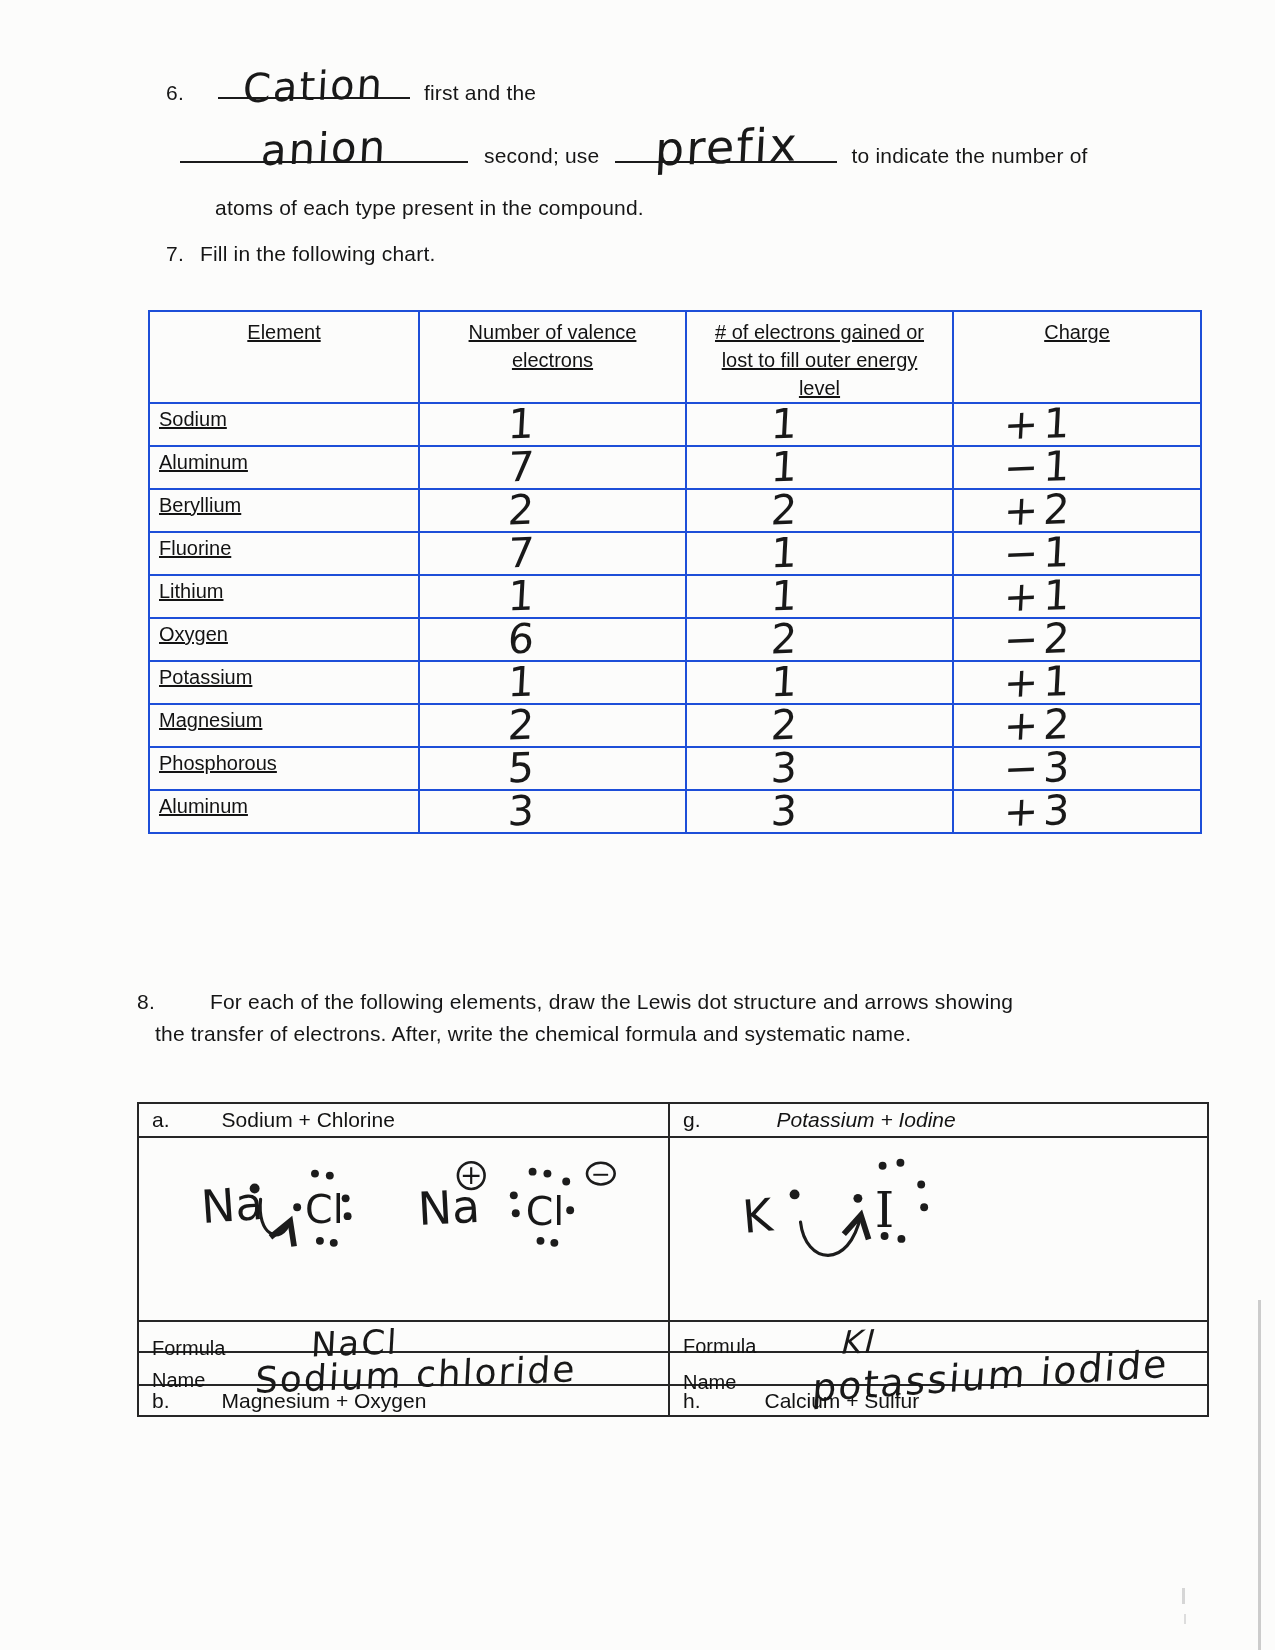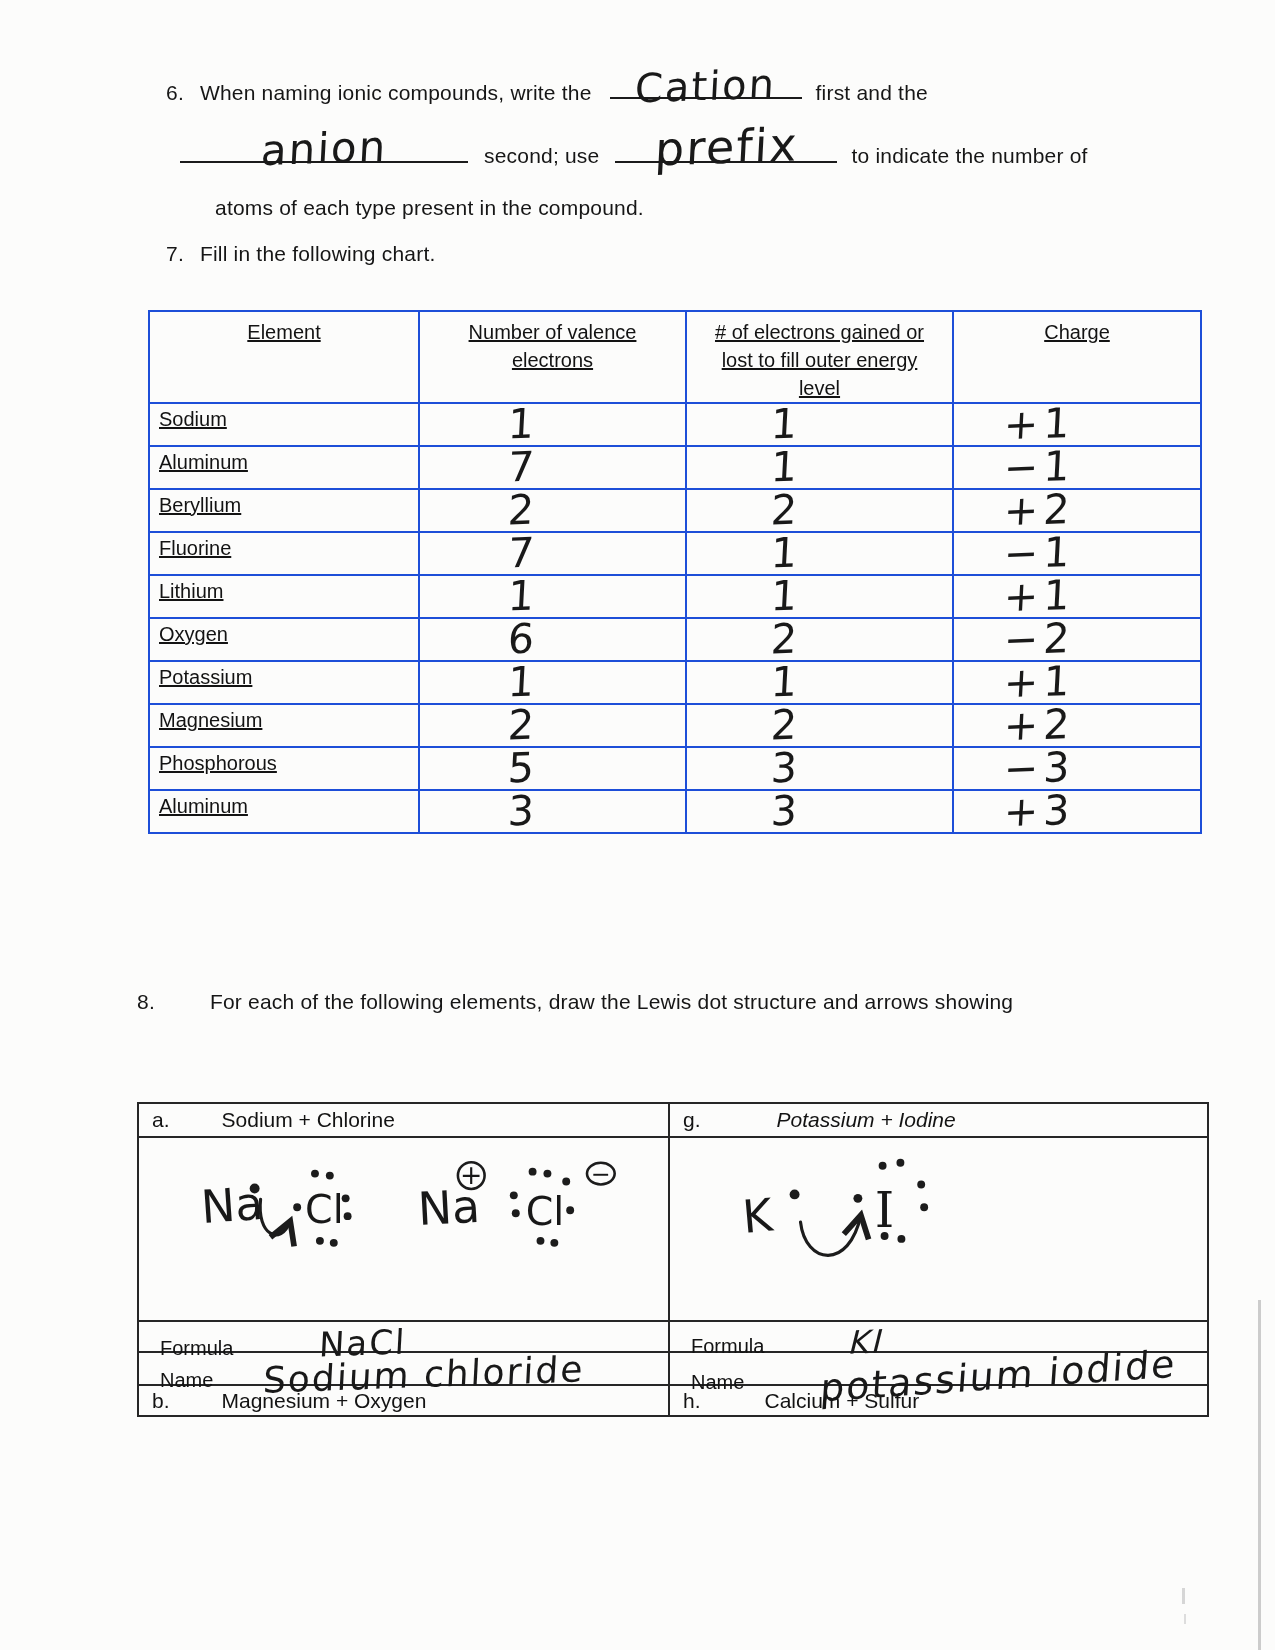--- a/index.html
+++ b/index.html
@@ -49,21 +49,21 @@
   }
   .bt > div { border-bottom:2px solid #262626; overflow:visible; position:relative; }
   .bt > div.lcol { border-right:2px solid #262626; }
   .bt > div.lastrow { border-bottom:none; }
   .bt-head { display:flex; align-items:center; font-size:21px; }
   .sub { padding-left:13px; }
   .btitle { margin-left:52px; }
   .btitle.gg { margin-left:76px;font-style:italic; }
   .btitle.hh { margin-left:64px; }
   .bt-field { display:flex; align-items:baseline; font-size:20px; padding-top:4px; }
-  .flabel { padding-left:21px; }
+  .flabel { padding-left:13px; }
   .hw-formula { font-size:34px; margin-left:86px; }
   .hw-formula.ki { font-size:32px; font-style:italic; }
   .hw-name { font-size:36px; margin-left:50px; }
   .hw-name.pi { font-size:38px; margin-left:76px; transform:rotate(-4deg) skewX(-8deg); }
   .bt-draw svg { display:block; width:100%; height:100%; }
 
   .lw { fill:#181818; font-family:"DejaVu Sans", sans-serif; }
   .lw-serif { fill:#181818; font-family:"DejaVu Serif", serif; }
   .dot { fill:#1c1c1c; }
   .stroke-ink { stroke:#1c1c1c; fill:none; }
@@ -73,21 +73,20 @@
   .mark1 { position:absolute; left:1182px; top:1588px; width:3px; height:16px; background:#d6d6d6; }
   .mark2 { position:absolute; left:1184px; top:1614px; width:2px; height:10px; background:#dddddd; }
 </style>
 </head>
 <body>
 
 <div class="page">
 
   <div class="tline" style="left:166px; top:66px;">
     <span class="pt qnum">6.</span>
-    <span class="pt">When naming ionic compounds, write the</span>
     <span class="blank w1">
       <span class="hw hw-blank1">Cation</span>
     </span>
     <span class="pt">first and the</span>
   </div>
 
   <div class="tline" style="left:180px; top:124px;">
     <span class="blank w2">
       <span class="hw hw-blank2">anion</span>
     </span>
@@ -182,20 +181,23 @@
       <td class="num c2"><span class="hw hw-num">3</span></td>
       <td class="num c3"><span class="hw hw-num">3</span></td>
       <td class="num c4"><span class="hw hw-num">+3</span></td>
     </tr>
     </tbody>
   </table>
 
   <div class="tline" style="left:137px; top:990px;">
     <span class="pt">8.</span>
     <span class="pt" style="margin-left:55px;">For each of the following elements, draw the Lewis dot structure and arrows showing</span>
+  </div>
+  <div class="tline" style="left:155px; top:1022px;">
+    <span class="pt">the transfer of electrons.  After, write the chemical formula and systematic name.</span>
   </div>
 
   <div class="bt">
 
     <div class="bt-head lcol">
       <span class="sub">a.</span>
       <span class="btitle">Sodium + Chlorine</span>
     </div>
     <div class="bt-head">
       <span class="sub">g.</span>

